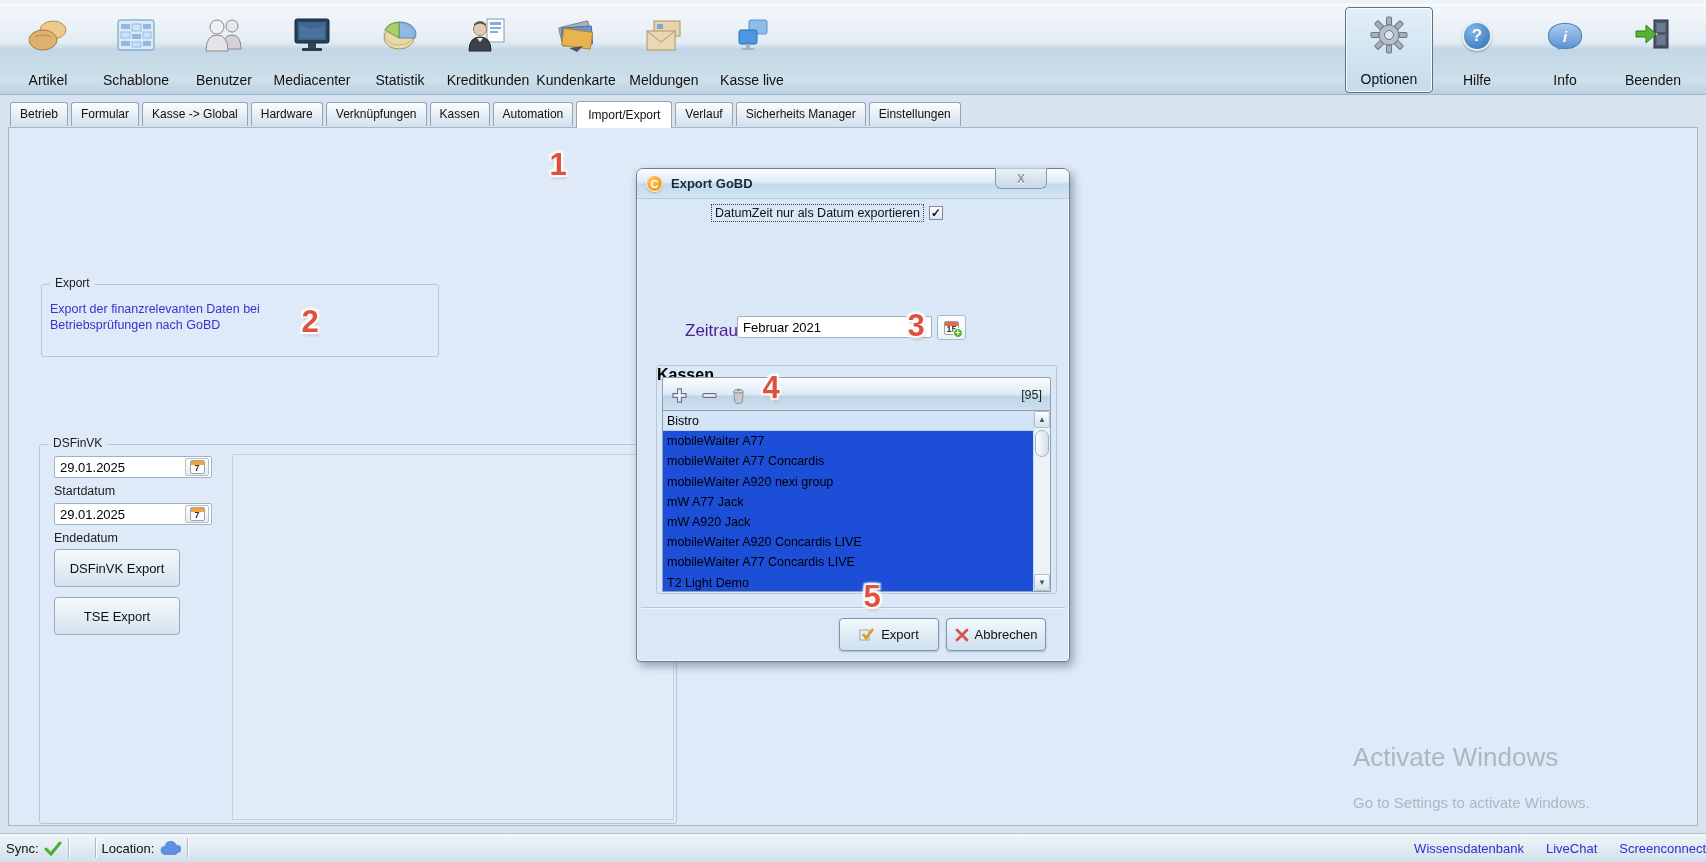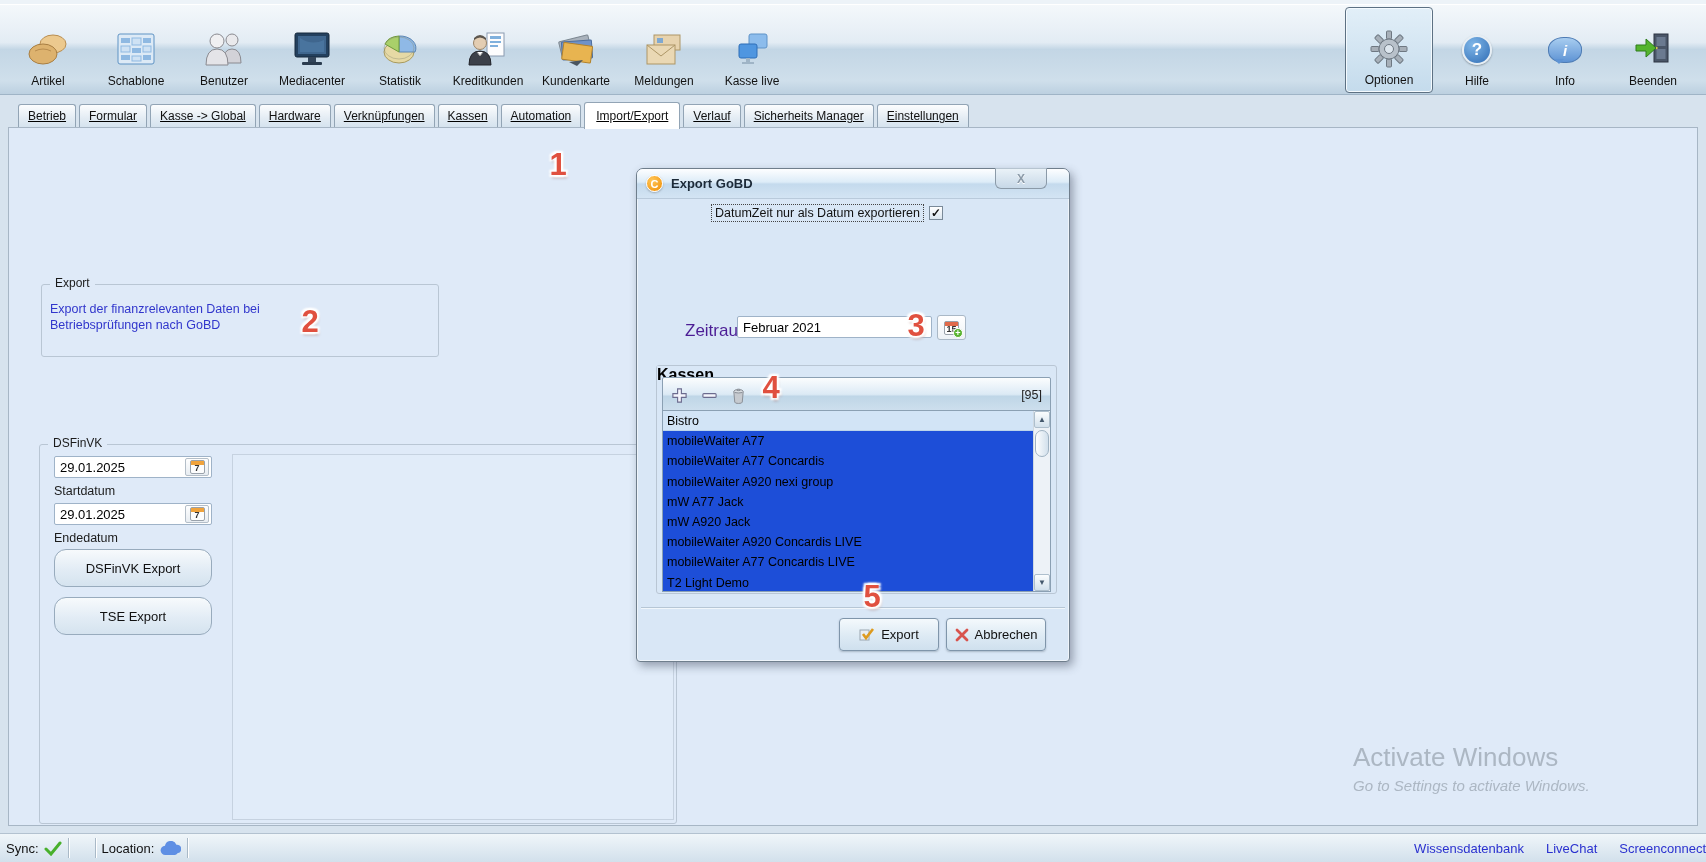--- a/index.html
+++ b/index.html
@@ -14,36 +14,36 @@
     background:linear-gradient(#f4f8fb 0%, #e3ecf4 42%, #c3d6e5 50%, #cfdfeb 85%, #bcd0e0 100%);
     border-bottom:1px solid #9fb4c6; }
   .tb-left { position:absolute; left:4px; top:0; height:100%; display:flex; }
   .tb-right { position:absolute; left:1345px; top:0; height:100%; display:flex; }
   .tb-item { width:88px; height:86px; margin-top:2px; display:flex; flex-direction:column;
     align-items:center; justify-content:flex-end; padding-bottom:5px; gap:3px; cursor:pointer;
     border-radius:4px; }
   .tb-item.selected { border:1px solid #5d7183; background:linear-gradient(#e2eff8,#c4dbec);
     box-shadow:inset 0 0 0 1px #f4fafe; }
   .tb-ico { width:46px; height:42px; display:flex; align-items:center; justify-content:center; }
-  .tb-label { font-size:12px; color:#121212; white-space:nowrap; }
+  .tb-label { font-size:14px; color:#121212; white-space:nowrap;margin-top:12px; }
 
   
   .glyph-circle { display:flex; align-items:center; justify-content:center;
     border-radius:50%; color:#fff; font-weight:bold; }
   .help-circle { width:30px; height:30px; background:radial-gradient(circle at 35% 30%, #7fb6e8, #2f6cb4);
     border:2px solid #e7eef4; box-shadow:0 1px 2px rgba(0,0,0,.3); font-size:17px; }
   .info-bubble { width:34px; height:26px; background:linear-gradient(#a8cdf0,#5e93d4);
     border:1px solid #4e7cb4; border-radius:46% 46% 46% 46%; position:relative;
     display:flex; align-items:center; justify-content:center; color:#fff; font-weight:bold;
     font-size:15px; font-style:italic; }
   .info-bubble:after { content:""; position:absolute; left:5px; bottom:-7px;
     border:5px solid transparent; border-top-color:#5e93d4; }
 
   
-  .tabstrip { position:absolute; top:100px; left:18px; right:10px; height:28px; display:flex; align-items:flex-end;text-decoration:underline; }
+  .tabstrip { position:absolute; top:100px; left:10px; right:10px; height:28px; display:flex; align-items:center; }
   .tab { font-size:12px; color:#111; padding:4px 9px 5px; margin-right:3px; white-space:nowrap;
     background:linear-gradient(#fcfdfe,#e2ebf3 60%, #d4e2ee);
     border:1px solid #92a4b5; border-bottom:none; border-radius:3px 3px 0 0; cursor:pointer; }
   .tab.active { background:#ffffff; padding:6px 11px 6px; position:relative; z-index:3; margin-bottom:-1px; }
 
   
   .main-panel { position:absolute; top:127px; left:8px; width:1690px; height:699px;
     background:#dfeaf8; border:1px solid #a7b6c5; }
 
   .groupbox { position:absolute; border:1px solid #b9c6d4; border-radius:3px; }
@@ -63,21 +63,21 @@
     border:1px solid #b4bec8; border-radius:2px; display:flex; align-items:center; justify-content:center; cursor:pointer; }
   .mini-cal { position:relative; width:15px; height:14px; background:#fdfdfd; border:1px solid #9aa2ab;
     border-radius:2px; font-size:9px; font-weight:bold; color:#333; display:flex; align-items:flex-end; justify-content:center; }
   .mini-cal:before { content:""; position:absolute; top:0; left:0; right:0; height:4px; background:#f0a33c; }
   .mini-cal.red:before { background:#e06a4a; }
   .mini-cal .day { line-height:10px; }
   .plus-dot { position:absolute; right:-5px; bottom:-4px; width:10px; height:10px; border-radius:50%;
     background:#58b32e; border:1px solid #fff; color:#fff; font-size:9px; font-weight:bold;
     line-height:8px; text-align:center; }
   .small-label { position:absolute; font-size:12.5px; color:#1b1b1b; }
-  .big-btn { position:absolute; width:158px; height:38px; border:1px solid #98abbd; border-radius:12px;
+  .big-btn { position:absolute; width:126px; height:38px; border:1px solid #98abbd; border-radius:4px;
     background:linear-gradient(#f7fafc,#e2ecf5 55%, #d5e3ef); font-size:13px; color:#111;
     display:flex; align-items:center; justify-content:center; cursor:pointer;
     font-family:"Liberation Sans",sans-serif; }
   .inner-panel { position:absolute; left:192px; top:9px; width:442px; height:366px;
     border:1px solid #c6d2e0; background:#e1ecf9; }
 
   
   .dialog { position:absolute; left:636px; top:168px; width:434px; height:494px;
     background:#d9e7f6; border:1px solid #6f7e8c; border-radius:7px 7px 4px 4px;
     box-shadow:3px 4px 10px rgba(50,60,80,.45), inset 0 0 0 1px #eef4fa; z-index:10; }
@@ -141,21 +141,21 @@
     color:#e0503f; z-index:20;
     text-shadow:-2px -2px 2px #fff, 2px -2px 2px #fff, -2px 2px 2px #fff, 2px 2px 2px #fff,
       0 0 4px #fff, 1px 3px 3px rgba(120,40,30,.4); }
   .ann1 { left:558px; top:165px; } .ann2 { left:310px; top:322px; }
   .ann3 { left:916px; top:326px; } .ann4 { left:771px; top:388px; }
   .ann5 { left:872px; top:597px; }
 
   
   .watermark { position:absolute; left:1353px; top:742px; color:rgba(130,140,152,.55); z-index:5; }
   .watermark .l1 { font-size:26px; }
-  .watermark .l2 { font-size:15px; margin-top:4px;font-style:italic; }
+  .watermark .l2 { font-size:15px; margin-top:21px; }
 
   
   .statusbar { position:absolute; bottom:0; left:0; right:0; height:29px;
     background:linear-gradient(#f0f6fa,#d2e0ec); border-top:1px solid #b3c2d0;
     display:flex; align-items:center; font-size:13px; color:#111; }
   .sb-seg { display:flex; align-items:center; height:100%; padding:0 6px; gap:5px; }
   .sb-div { width:1px; height:70%; background:#a9b9c7; box-shadow:1px 0 0 #fff; }
   .sb-right { margin-left:auto; display:flex; align-items:center; gap:22px; }
   .sb-link { color:#2a31cf; cursor:pointer; }
 </style>

